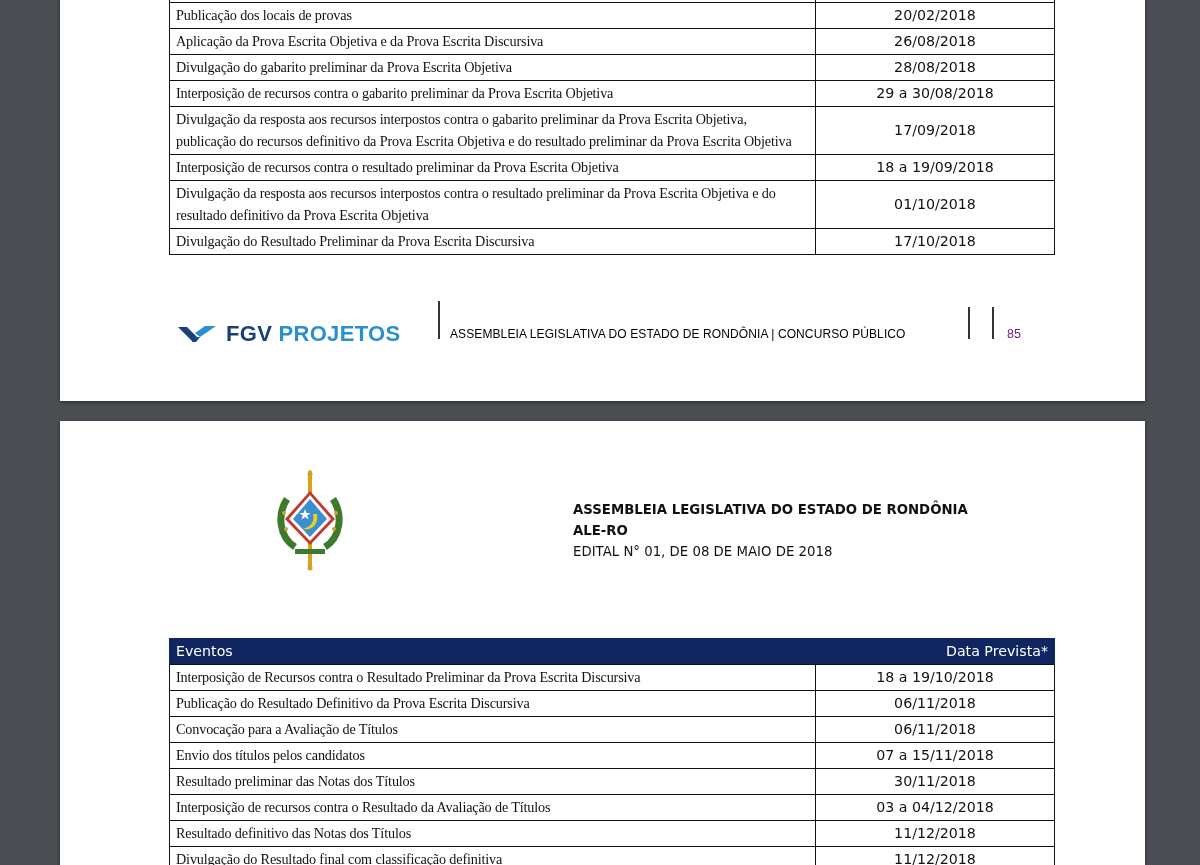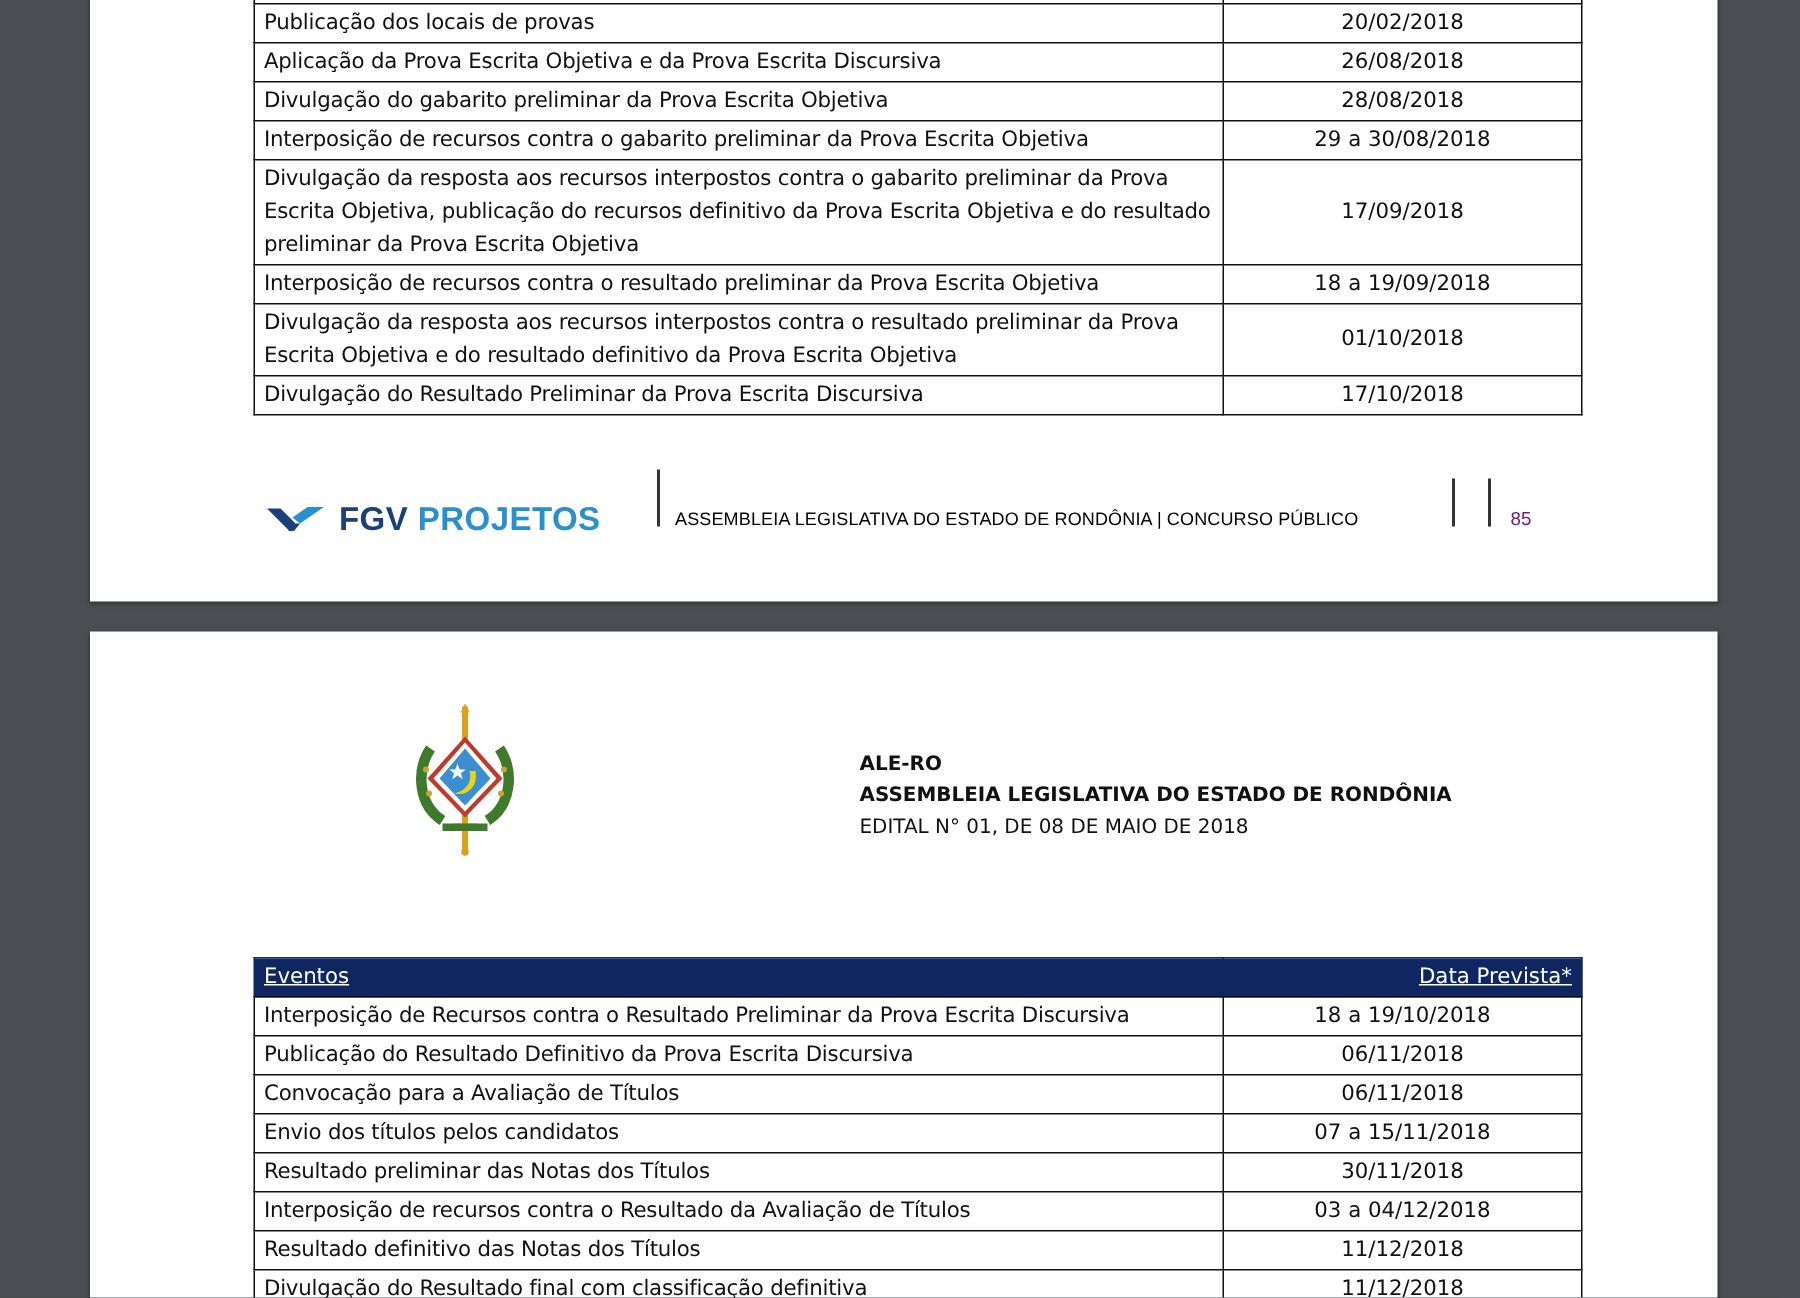--- a/index.html
+++ b/index.html
@@ -19,35 +19,35 @@
   table.sched {
     position: absolute; left: 109px; width: 886px;
     border-collapse: collapse;
     font-family: "DejaVu Sans", sans-serif;
     font-size: 14.2px; color: #111;
   }
   table.sched td, table.sched th {
     border: 1.5px solid #111; padding: 1px 6px 2px 6px;
     line-height: 22px; vertical-align: middle;
   }
-  table.sched td.ev { width: 633px; text-align: left; letter-spacing: -0.15px; }
+  table.sched td.ev { width: 633px; text-align: left; letter-spacing: -0.15px; font-family: Liberation Serif, serif; }
   table.sched td.dt { text-align: center; }
   table.sched td.ev.multi { line-height: 22px; }
   table.sched tr.hdr th {
     background: #0f2660; color: #fff; font-weight: normal;
-    border-color: #0f2660; border-bottom: 1.5px solid #111; text-decoration: underline;
+    border-color: #0f2660; border-bottom: 1.5px solid #111;
   }
   table.sched tr.hdr th.ev { text-align: left; }
   table.sched tr.hdr th.dt { text-align: right; }
 
   #table1 { top: 0px; }
   #table2 { top: 217px; }
 
   
-  .footer { position: absolute; left: 0; top: 331px; width: 976px; height: 50px; padding-left: 40px; }
+  .footer { position: absolute; left: 0; top: 319px; width: 976px; height: 50px; padding-left: 40px; }
   .fgv-logo { position: absolute; left: 118px; top: 12px; display: flex; align-items: center; }
   .fgv-mark { width: 40px; height: 20px; margin-right: 8px; }
   .fgv-text { font-weight: bold; font-size: 22px; letter-spacing: 0.3px; }
   .fgv-text .fgv { color: #1b3f7a; }
   .fgv-text .proj { color: #2a8fce; }
   .vsep { position: absolute; width: 1.5px; background: #333; }
   .footer-org { position: absolute; left: 390px; top: 18px; font-size: 12px; color: #000000; letter-spacing: 0.1px; }
   .pagenum { position: absolute; left: 947px; top: 18px; font-size: 12.5px; color: #701a75; }
 
   
@@ -141,22 +141,22 @@
     <polygon points="35,22 60,50 35,76 10,50" fill="#c0392b"></polygon>
     <polygon points="35,26 56,50 35,72 14,50" fill="#ffffff"></polygon>
     <polygon points="35,30 52,50 35,68 18,50" fill="#3b8fd0"></polygon>
     <path d="M42,45 C44,56 36,62 28,60 C36,58 40,52 38,45 Z" fill="#e8d21a"></path>
     <polygon points="30,40 31.5,44 35.5,44 32.3,46.5 33.5,50.5 30,48 26.5,50.5 27.7,46.5 24.5,44 28.5,44" fill="#ffffff"></polygon>
 
     <rect x="20" y="80" width="30" height="5" fill="#3d7a2c"></rect>
   </svg>
 
   <div class="hdr-text">
+    <div class="b">ASSEMBLEIA LEGISLATIVA DO ESTADO DE RONDÔNIA</div>
     <div class="b">ALE-RO</div>
-    <div class="b">ASSEMBLEIA LEGISLATIVA DO ESTADO DE RONDÔNIA</div>
     <div>EDITAL N° 01, DE 08 DE MAIO DE 2018</div>
   </div>
 
   <table class="sched" id="table2">
     <thead>
       <tr class="hdr">
         <th class="ev" style="width:633px;">Eventos</th>
         <th class="dt">Data Prevista*</th>
       </tr>
     </thead>

